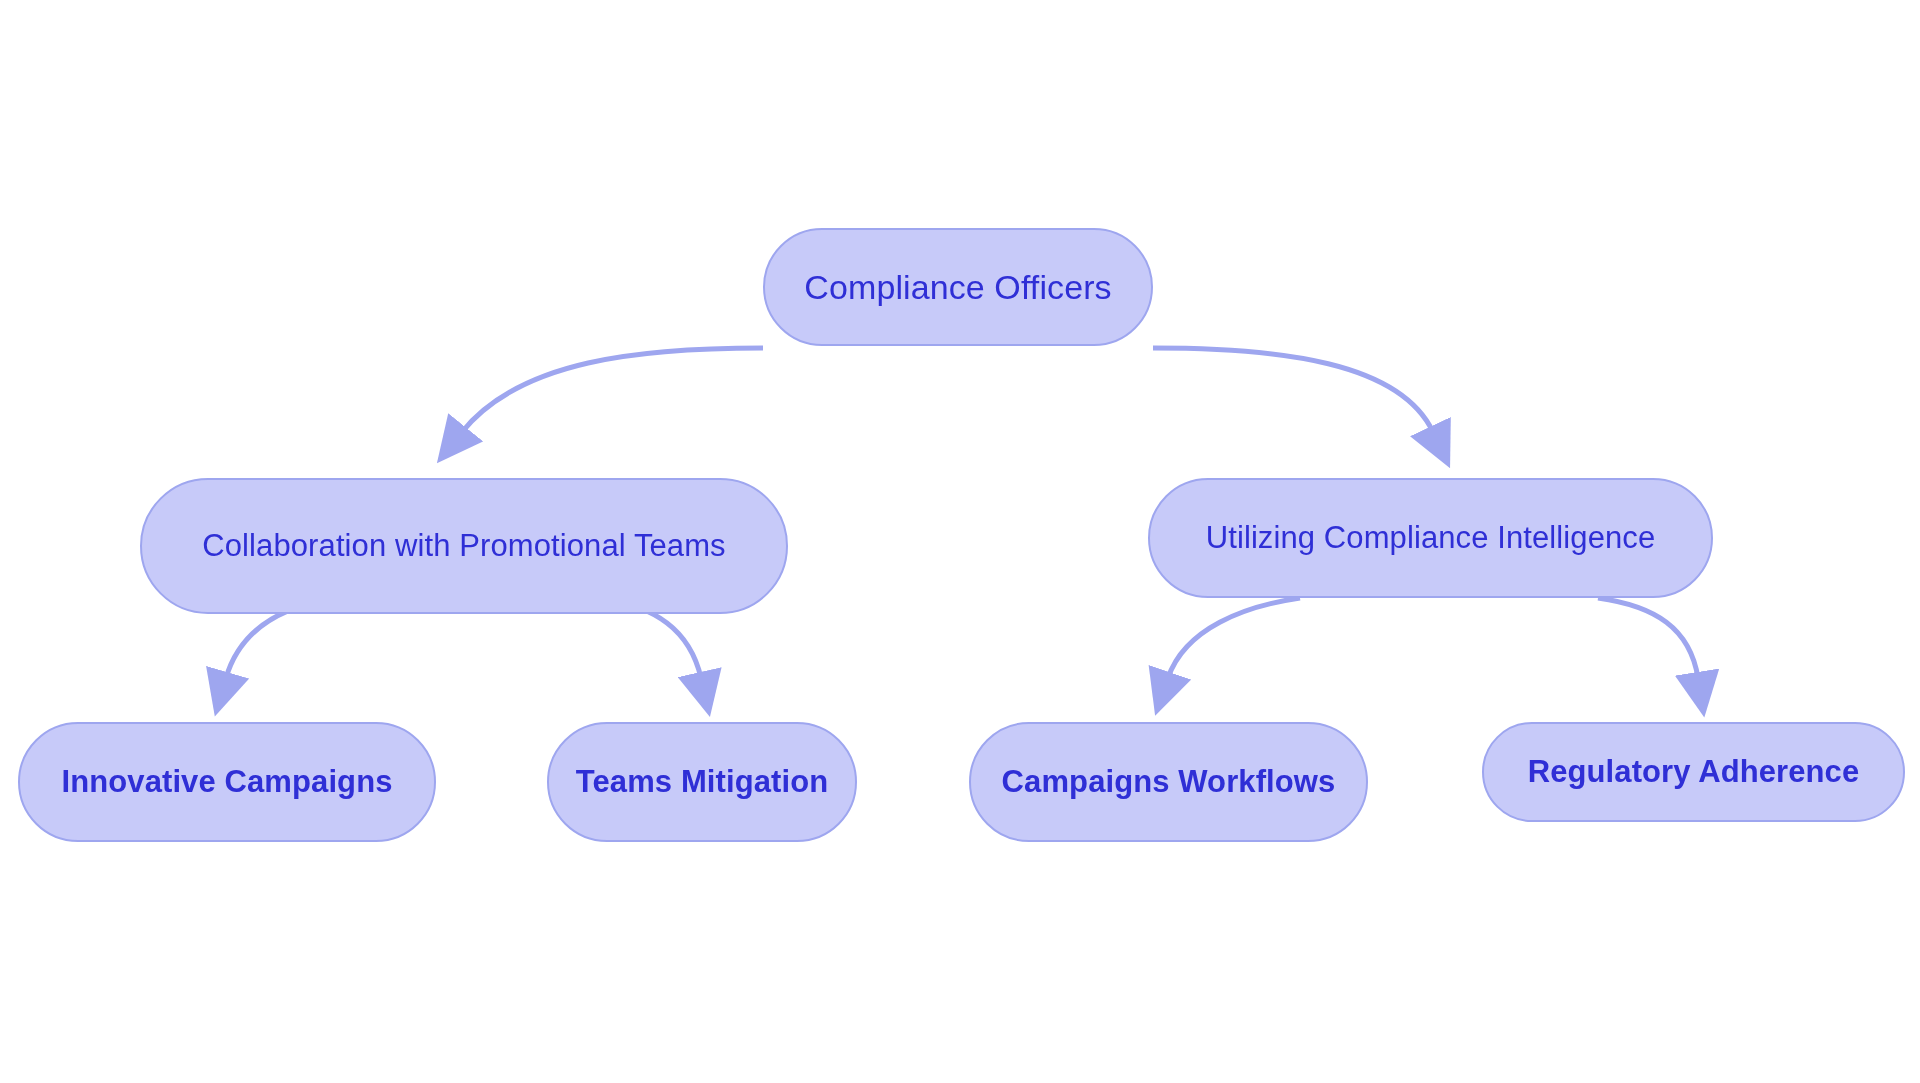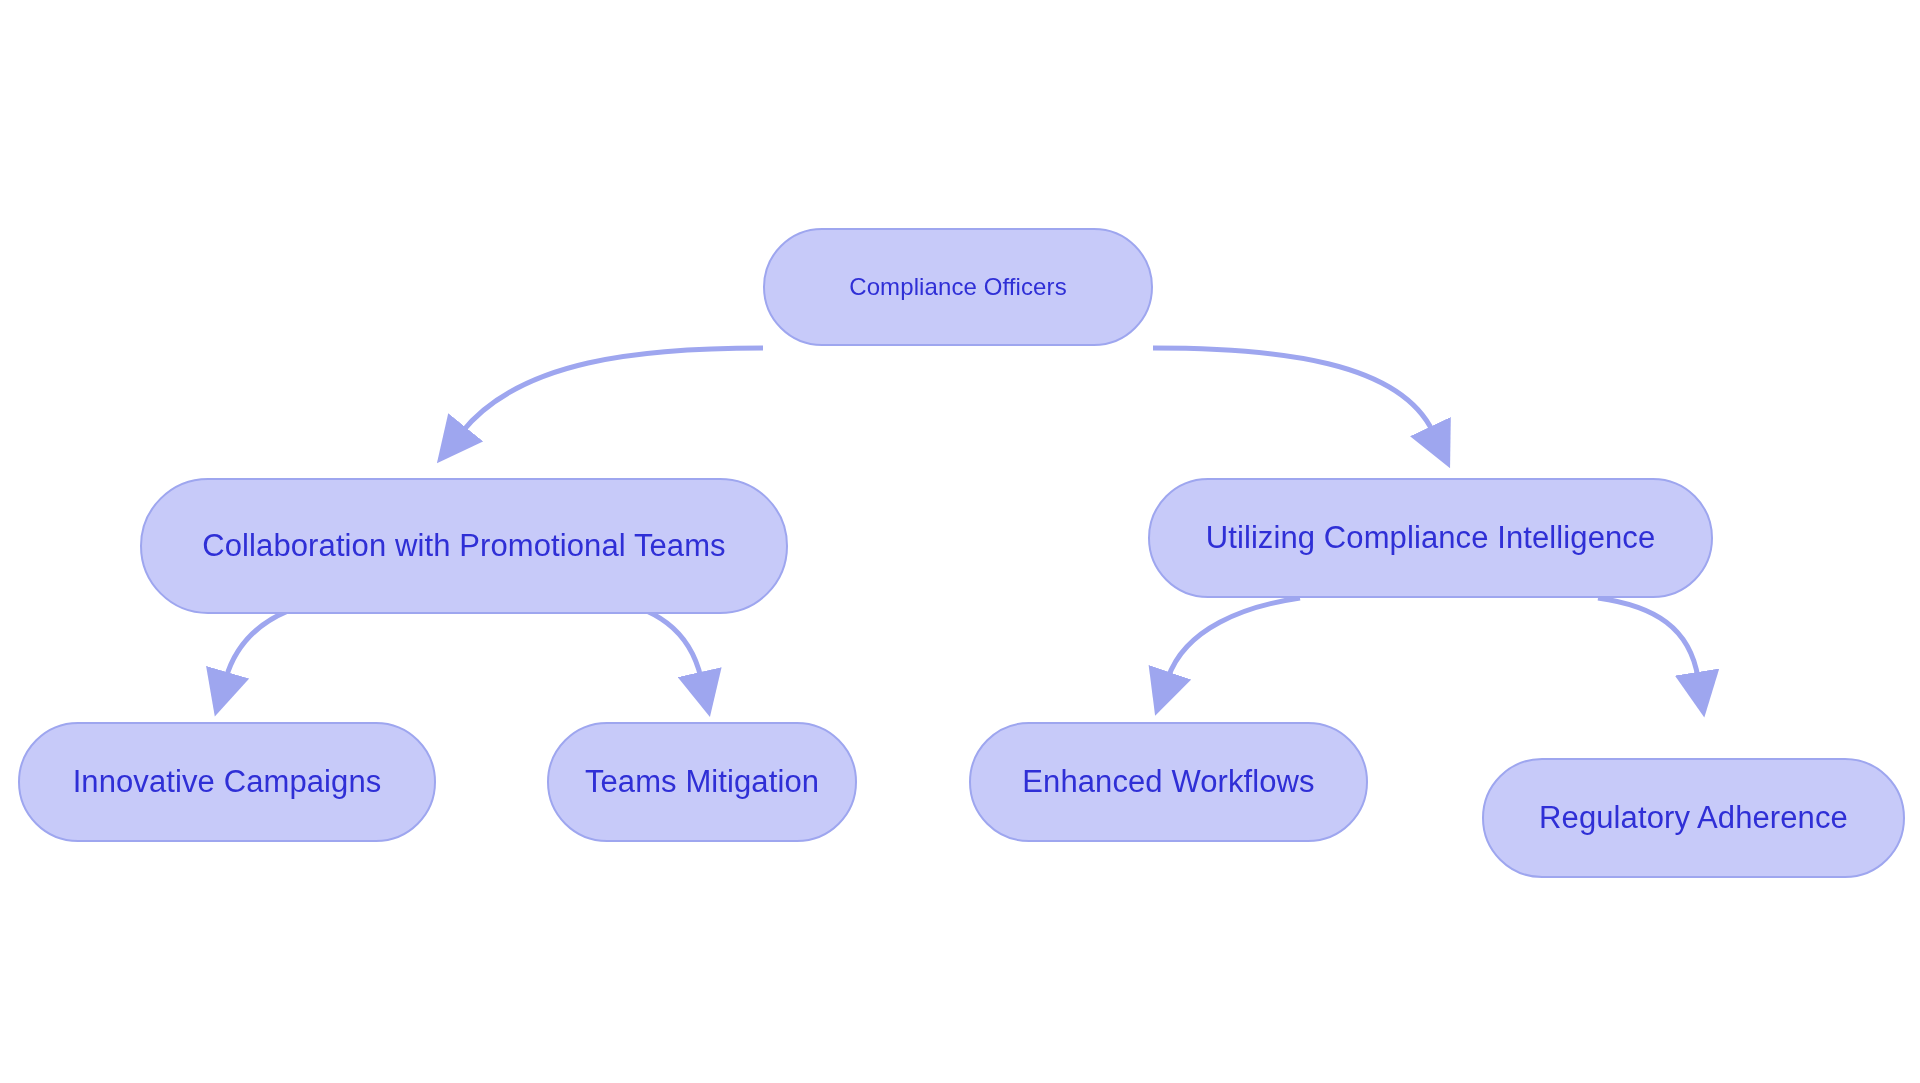--- a/index.html
+++ b/index.html
@@ -38,23 +38,23 @@
     border-radius: 9999px;
     z-index: 2;
   }
   .node-label {
     color: #2f2fd6;
     font-family: "Liberation Sans", sans-serif;
     font-weight: 400;
     white-space: nowrap;
     letter-spacing: 0.1px;
   }
-  .node.level-0 .node-label { font-size: 24px; }
+  .node.level-0 .node-label { font-size: 34px; }
   .node.level-1 .node-label { font-size: 31px; }
-  .node.level-2 .node-label { font-size: 31px; }
+  .node.level-2 .node-label { font-size: 31px; font-weight: bold; }
 </style>
 </head>
 <body>
 
 <div id="diagram-root">
 
   <svg id="edge-layer" viewBox="0 0 1920 1083" width="1920" height="1083" xmlns="http://www.w3.org/2000/svg">
     <defs>
       <marker id="arrowhead" markerWidth="10" markerHeight="9" refX="1.2" refY="4.5" orient="auto" markerUnits="strokeWidth">
         <path d="M 0 0 L 9.2 4.5 L 0 9 z" fill="#9ea6ef"></path>
@@ -88,20 +88,20 @@
 
   <div class="node level-2" style="left:18px; top:722px; width:418px; height:120px;">
     <span class="node-label">Innovative Campaigns</span>
   </div>
 
   <div class="node level-2" style="left:547px; top:722px; width:310px; height:120px;">
     <span class="node-label">Teams Mitigation</span>
   </div>
 
   <div class="node level-2" style="left:969px; top:722px; width:399px; height:120px;">
-    <span class="node-label">Enhanced Workflows</span>
+    <span class="node-label">Campaigns Workflows</span>
   </div>
 
-  <div class="node level-2" style="left:1482px; top:722px; width:423px; height:120px;margin-top:36px;">
+  <div class="node level-2" style="left:1482px; top:722px; width:423px; height:100px;">
     <span class="node-label">Regulatory Adherence</span>
   </div>
 
 </div>
 
 </body></html>

